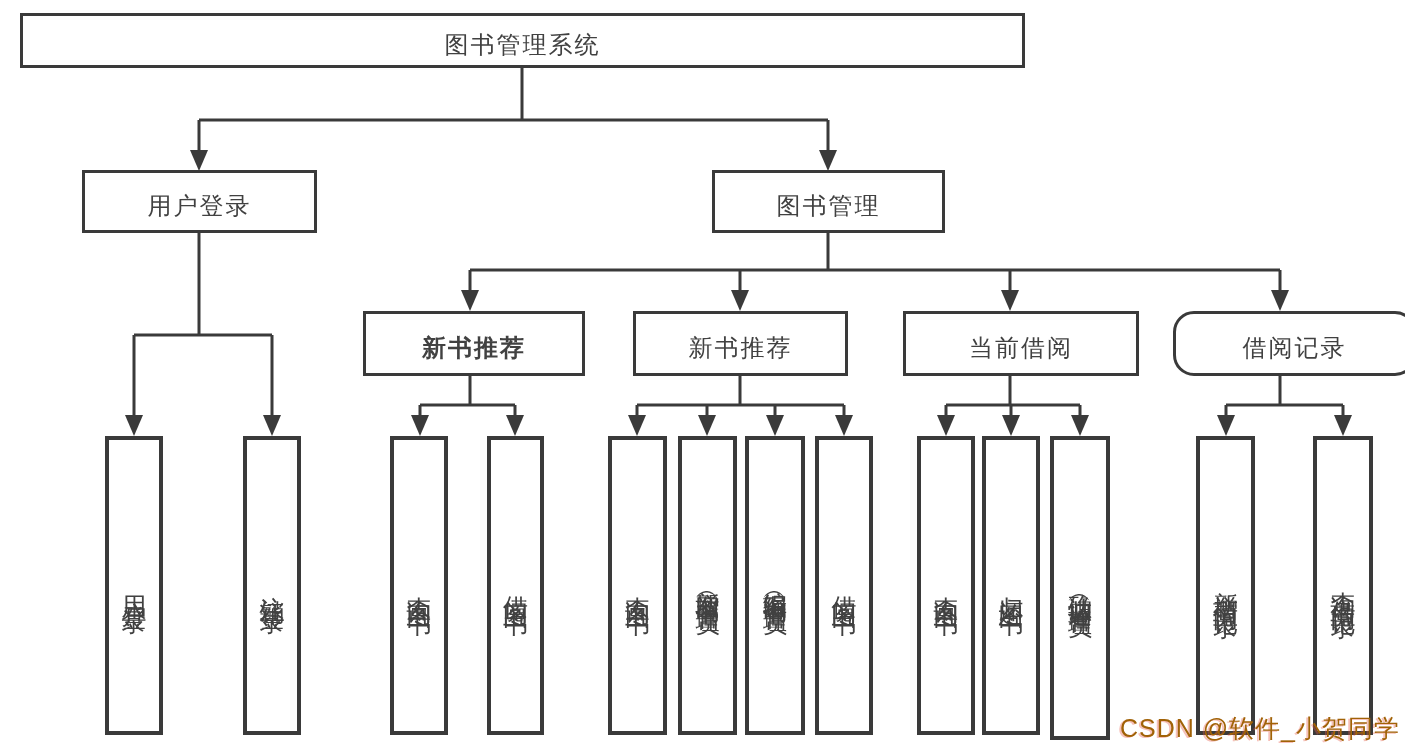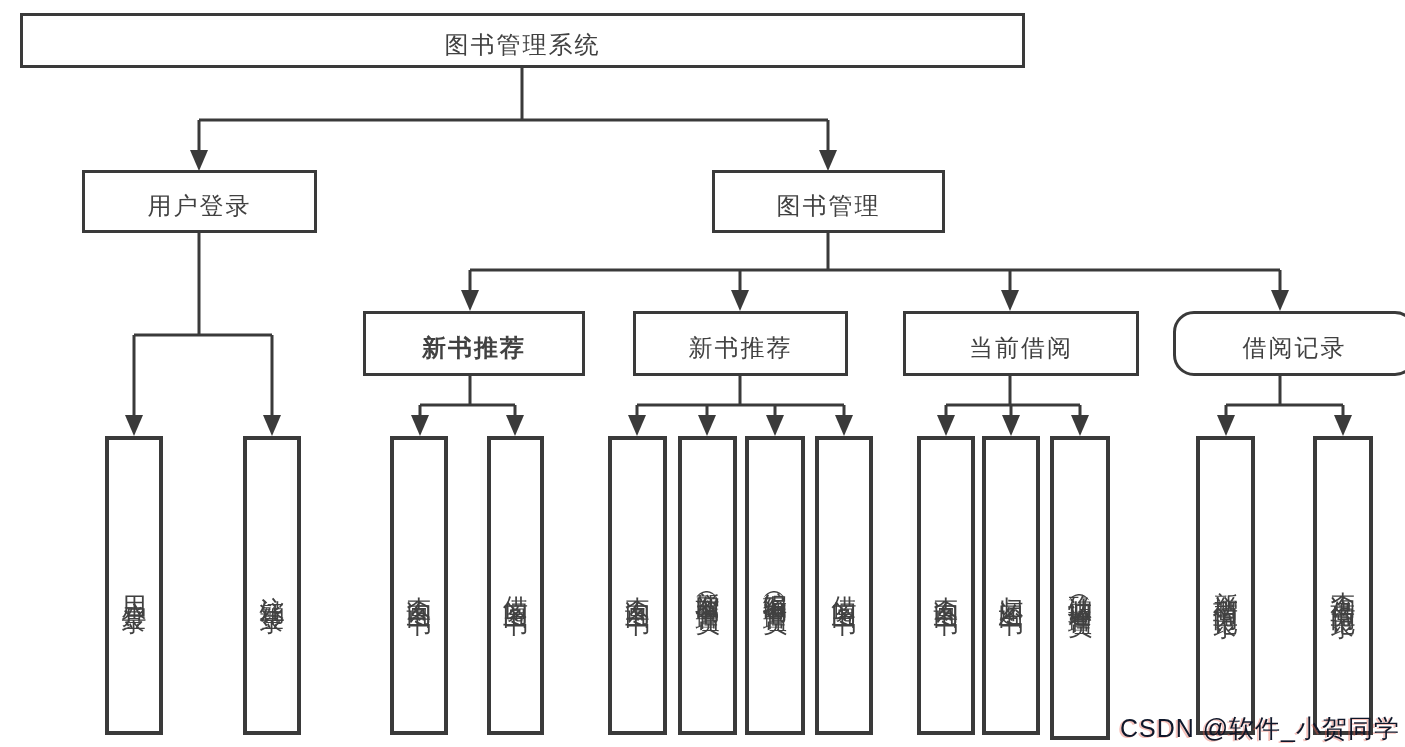--- a/index.html
+++ b/index.html
@@ -33,21 +33,21 @@
     white-space: nowrap;
     color: #414141;
   }
   .leaf.long .vtext { letter-spacing: 3px; font-size: 24px; }
   .watermark {
     position: absolute;
     top: 712px;
     right: 5px;
     font-size: 25px;
     letter-spacing: 1px;
-    color: #0f172a;
+    color: #a16207;
     text-shadow: -2px 1px 0 rgba(232, 90, 70, 0.38);
     white-space: nowrap;
   }
 </style>
 </head>
 <body>
 
 <div class="canvas">
 
   <svg class="connectors" viewBox="0 0 1405 747" xmlns="http://www.w3.org/2000/svg">

